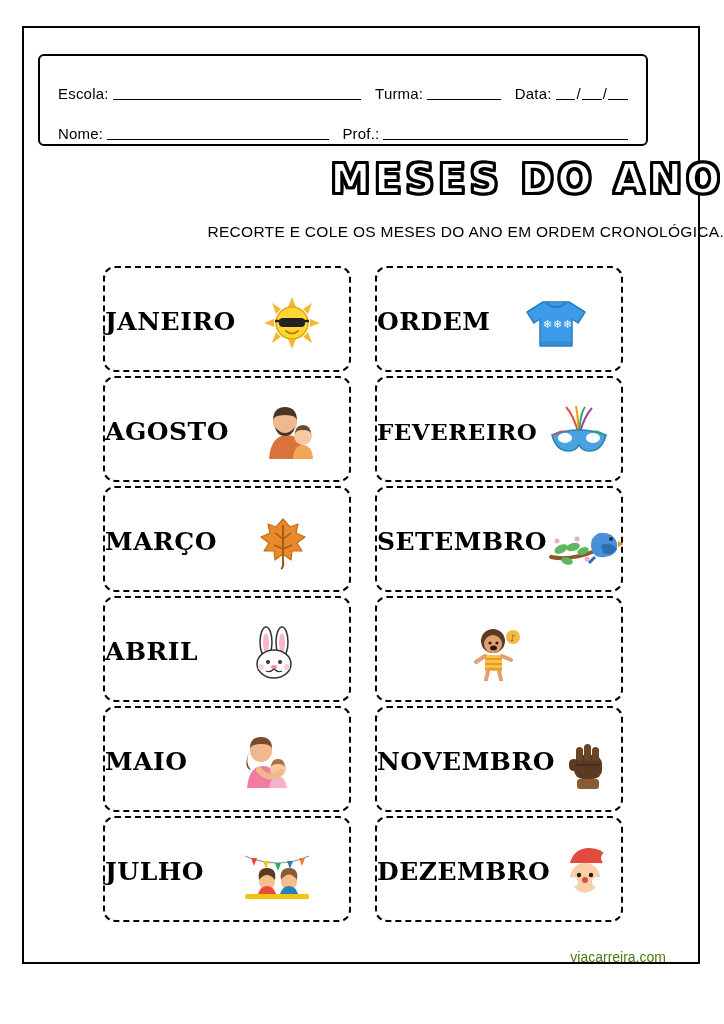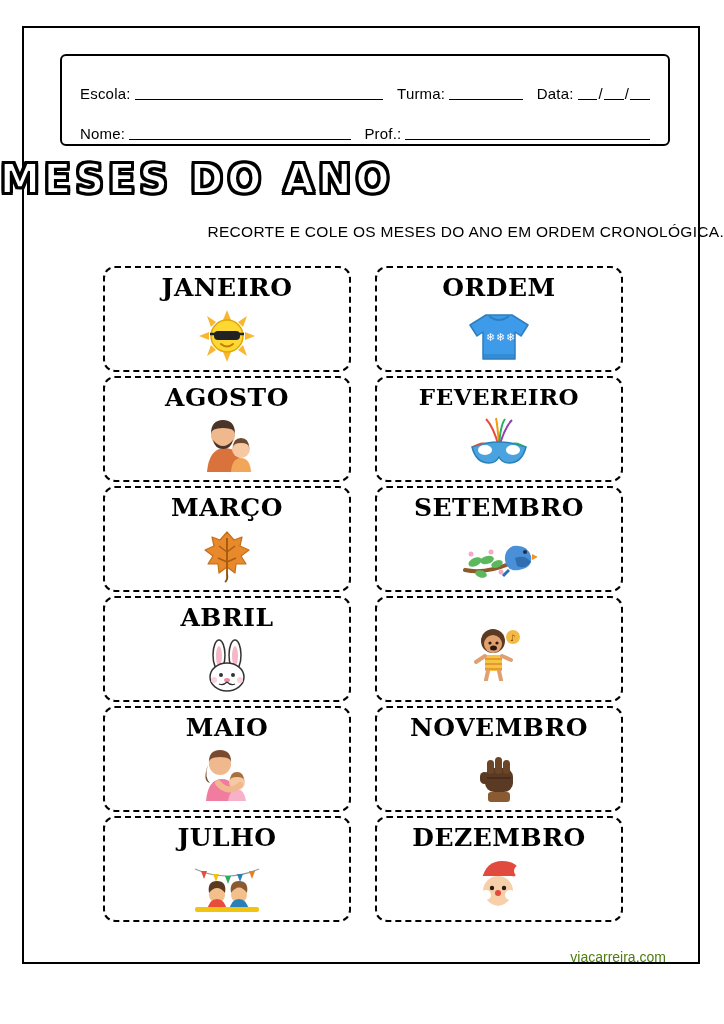--- a/index.html
+++ b/index.html
@@ -28,21 +28,20 @@
   .header-box {
     position: absolute;
     left: 38px;
     top: 54px;
     width: 610px;
     height: 92px;
     border: 2px solid #000;
     border-radius: 6px;
     box-sizing: border-box;
     padding: 14px 18px 0 18px;
-    margin-left: 22px;
   }
   .hdr-row {
     display: flex;
     align-items: flex-end;
     font-size: 15px;
     letter-spacing: .2px;
     height: 32px;
   }
   .hdr-row + .hdr-row { margin-top: 8px; text-align: center; }
   .hdr-label {
@@ -61,21 +60,21 @@
   .r5 { width: 262px; }
   .gap { width: 14px; }
   .date-slashes { padding: 0 1px; }
 
   
   .title {
     position: absolute;
     left: 0;
     top: 156px;
     width: 724px;
-    text-align: left;
+    text-align: right;
     font-family: "DejaVu Sans", sans-serif;
     font-weight: bold;
     font-size: 40px;
     letter-spacing: 4px;
     color: #ffffff;
     -webkit-text-stroke: 2px #000;
     text-shadow:
       -2px 0 #000, 2px 0 #000, 0 -2px #000, 0 2px #000,
       -2px -2px #000, 2px -2px #000, -2px 2px #000, 2px 2px #000;
   }
@@ -101,21 +100,21 @@
     column-gap: 24px;
     row-gap: 4px;
   }
   .card {
     width: 248px;
     height: 106px;
     border: 2px dashed #000;
     border-radius: 12px;
     box-sizing: border-box;
     display: flex;
-    flex-direction: column;
+    flex-direction: row;
     align-items: center;
     justify-content: flex-start;
     padding-top: 7px;
     background: #fff;
   }
   .card-label {
     font-family: "DejaVu Serif", serif;
     font-weight: bold;
     font-size: 25px;
     letter-spacing: .5px;

